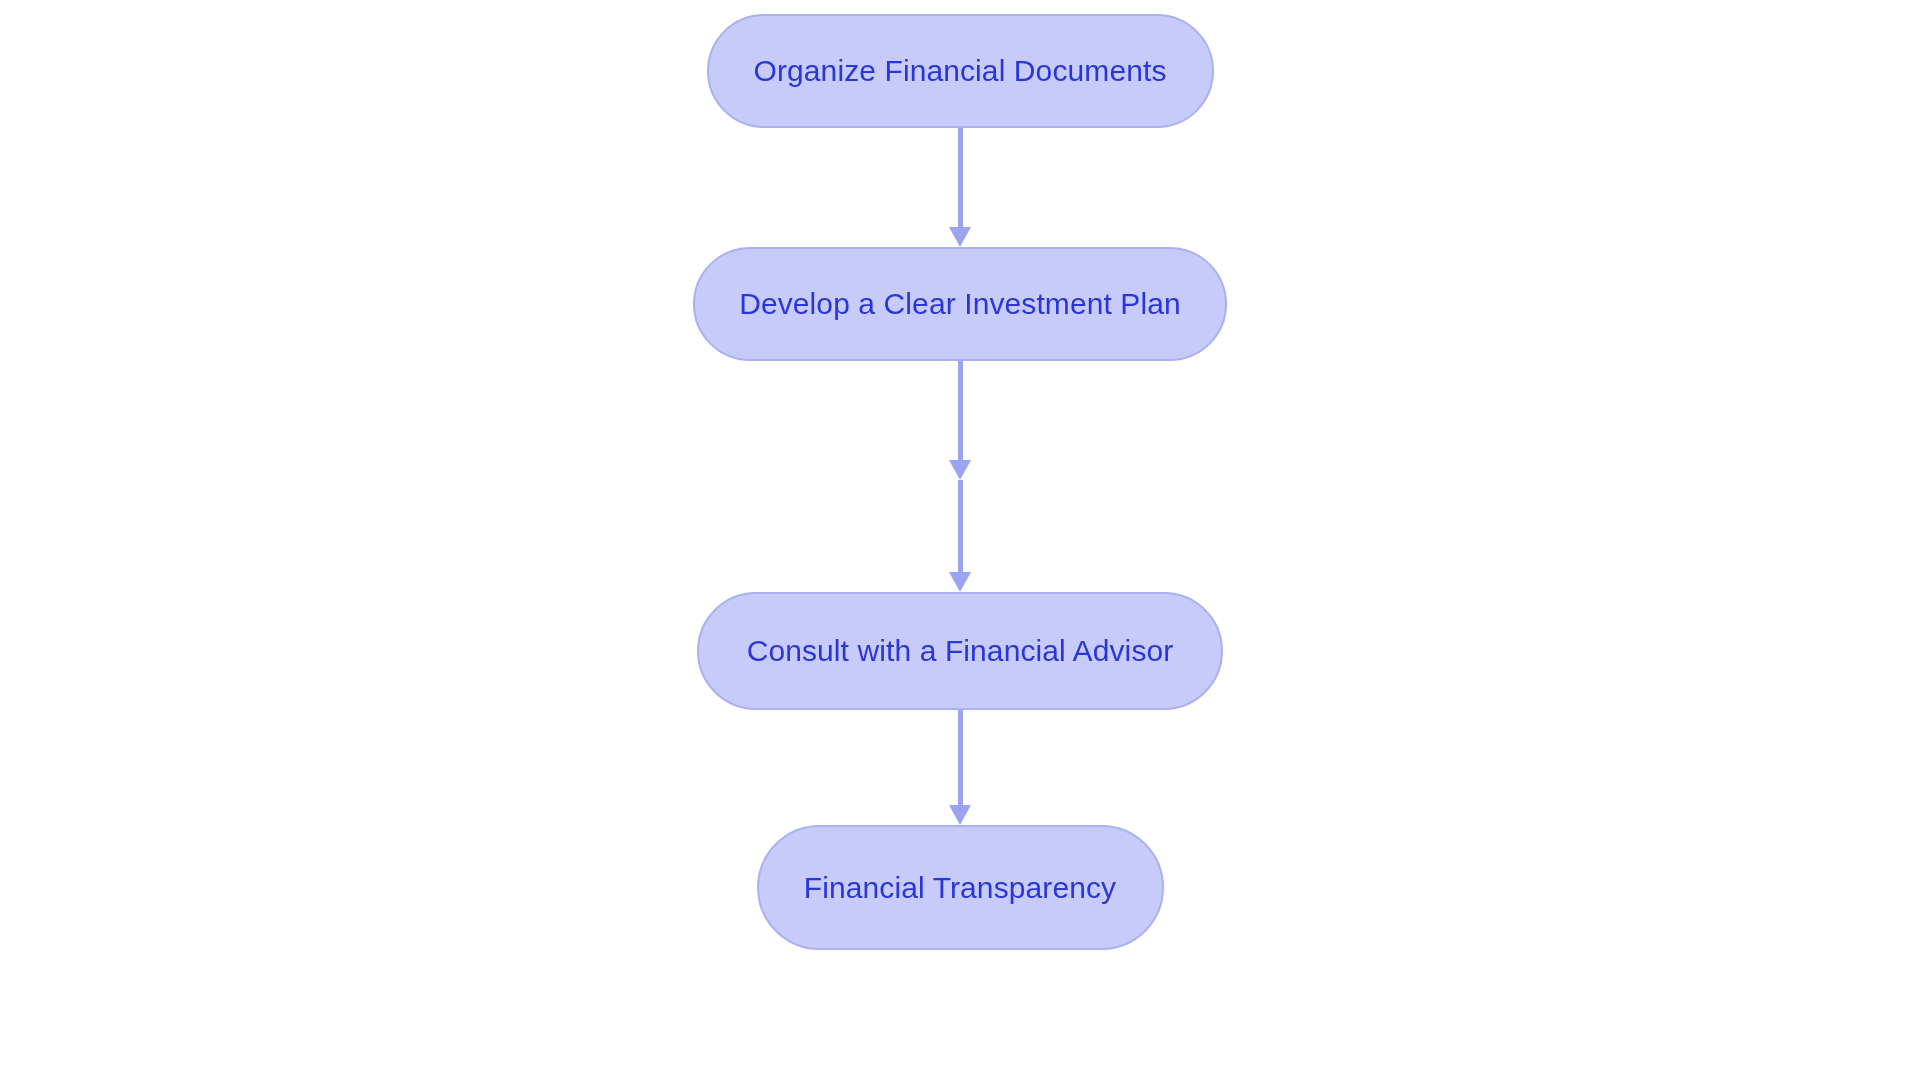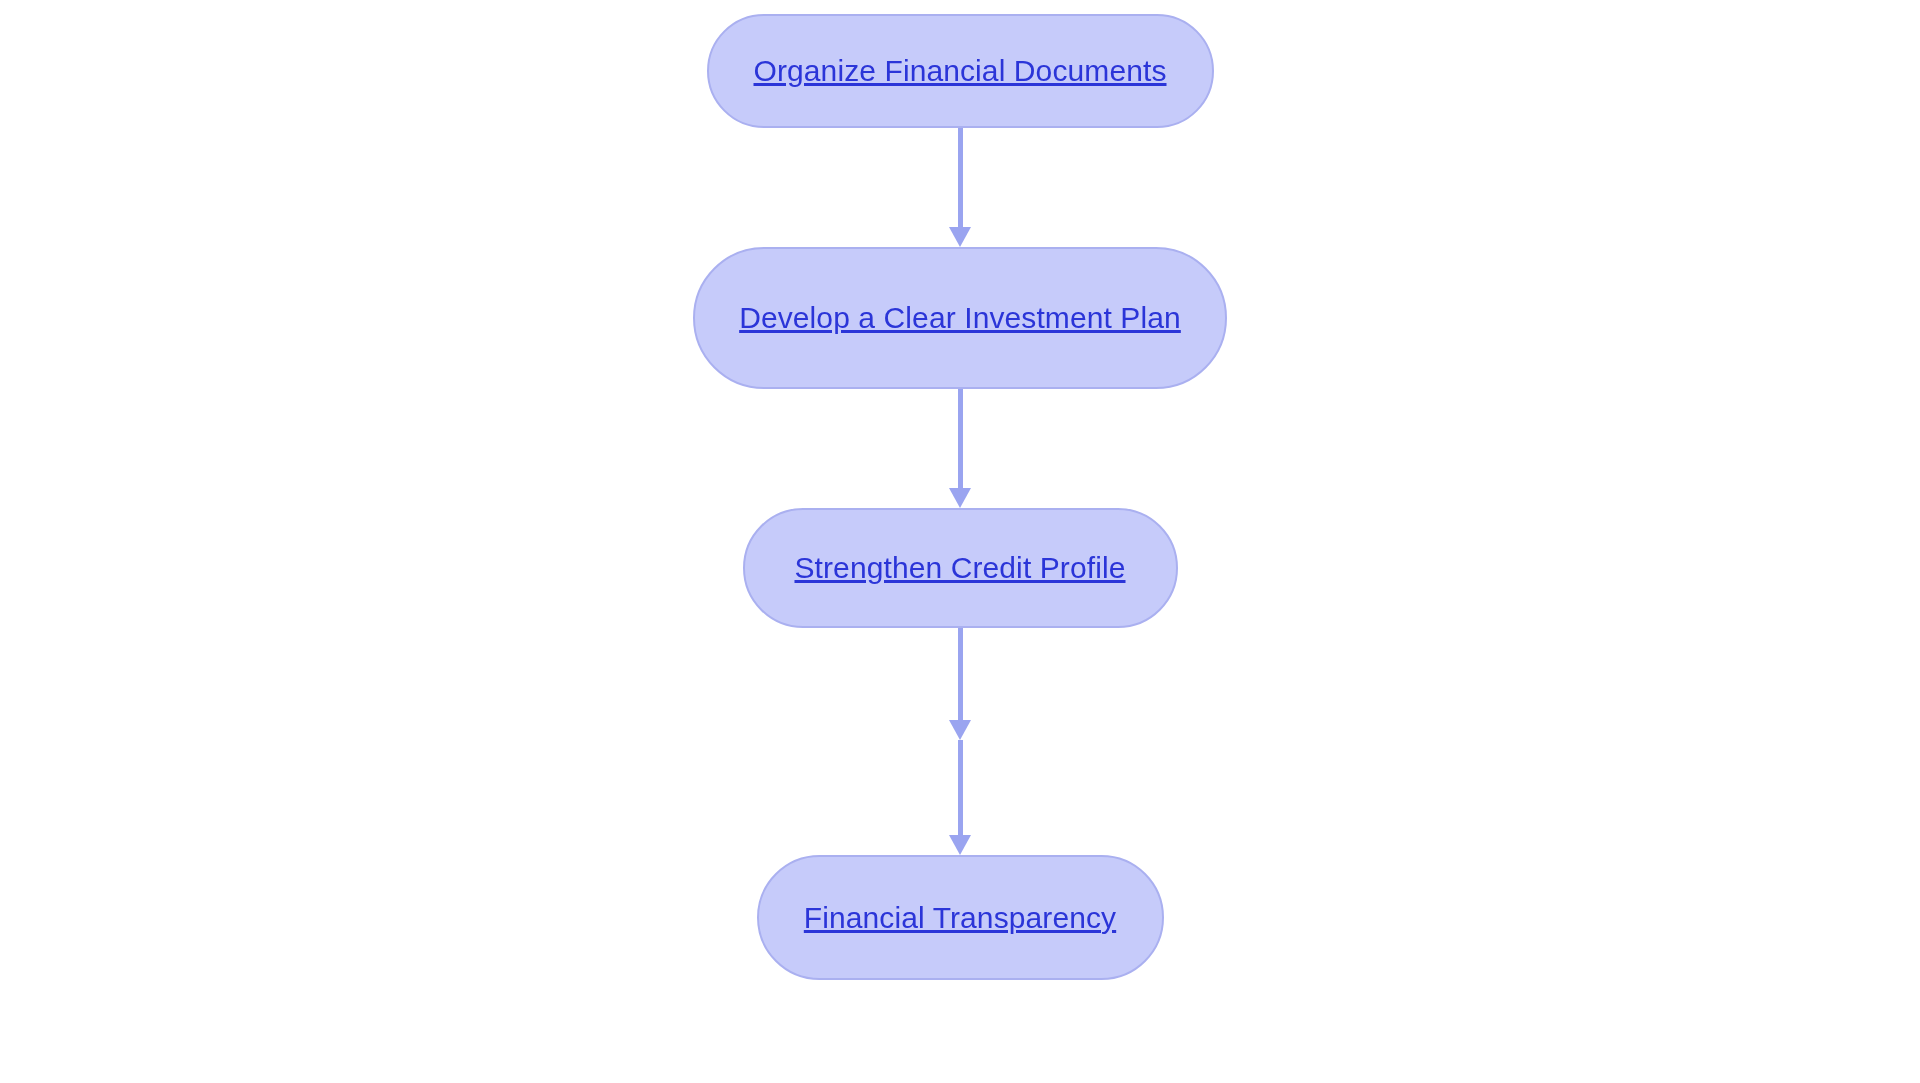--- a/index.html
+++ b/index.html
@@ -38,21 +38,20 @@
     border: 2px solid #aab0f0;
     border-radius: 9999px;
     color: #2b35d8;
     font-size: 30px;
     font-weight: 400;
     letter-spacing: 0.1px;
     line-height: 1;
     white-space: nowrap;
     text-align: center;
     user-select: none;
-    text-decoration: underline;
   }
   .node-label {
     display: block;
     padding: 0 26px;
   }
   .connector {
     position: relative;
     width: 24px;
     display: flex;
     flex-direction: column;
@@ -69,21 +68,21 @@
     height: 0;
     border-left: 11px solid transparent;
     border-right: 11px solid transparent;
     border-top: 20px solid #9aa4f0;
     margin-top: -1px;
     flex: 0 0 auto;
   }
 
   
   .n0 { width: 507px; height: 114px; margin-top: 14px; }
-  .n1 { width: 534px; height: 142px; }
+  .n1 { width: 534px; height: 114px; }
   .n2 { width: 435px; height: 120px; }
   .n3 { width: 526px; height: 118px; }
   .n4 { width: 407px; height: 125px; }
 
   .c0 { height: 119px; }
   .c1 { height: 119px; }
   .c2 { height: 112px; }
   .c3 { height: 115px; }
 </style>
 </head>
@@ -103,29 +102,29 @@
 
     <div class="node n1">
       <span class="node-label">Develop a Clear Investment Plan</span>
     </div>
 
     <div class="connector c1">
       <div class="stem"></div>
       <div class="head"></div>
     </div>
 
-    <div class="node n2">
-      <span class="node-label">Strengthen Credit Profile</span>
-    </div>
 
     <div class="connector c2">
       <div class="stem"></div>
       <div class="head"></div>
     </div>
 
+    <div class="node n3">
+      <span class="node-label">Consult with a Financial Advisor</span>
+    </div>
 
     <div class="connector c3">
       <div class="stem"></div>
       <div class="head"></div>
     </div>
 
     <div class="node n4">
       <span class="node-label">Financial Transparency</span>
     </div>
 

